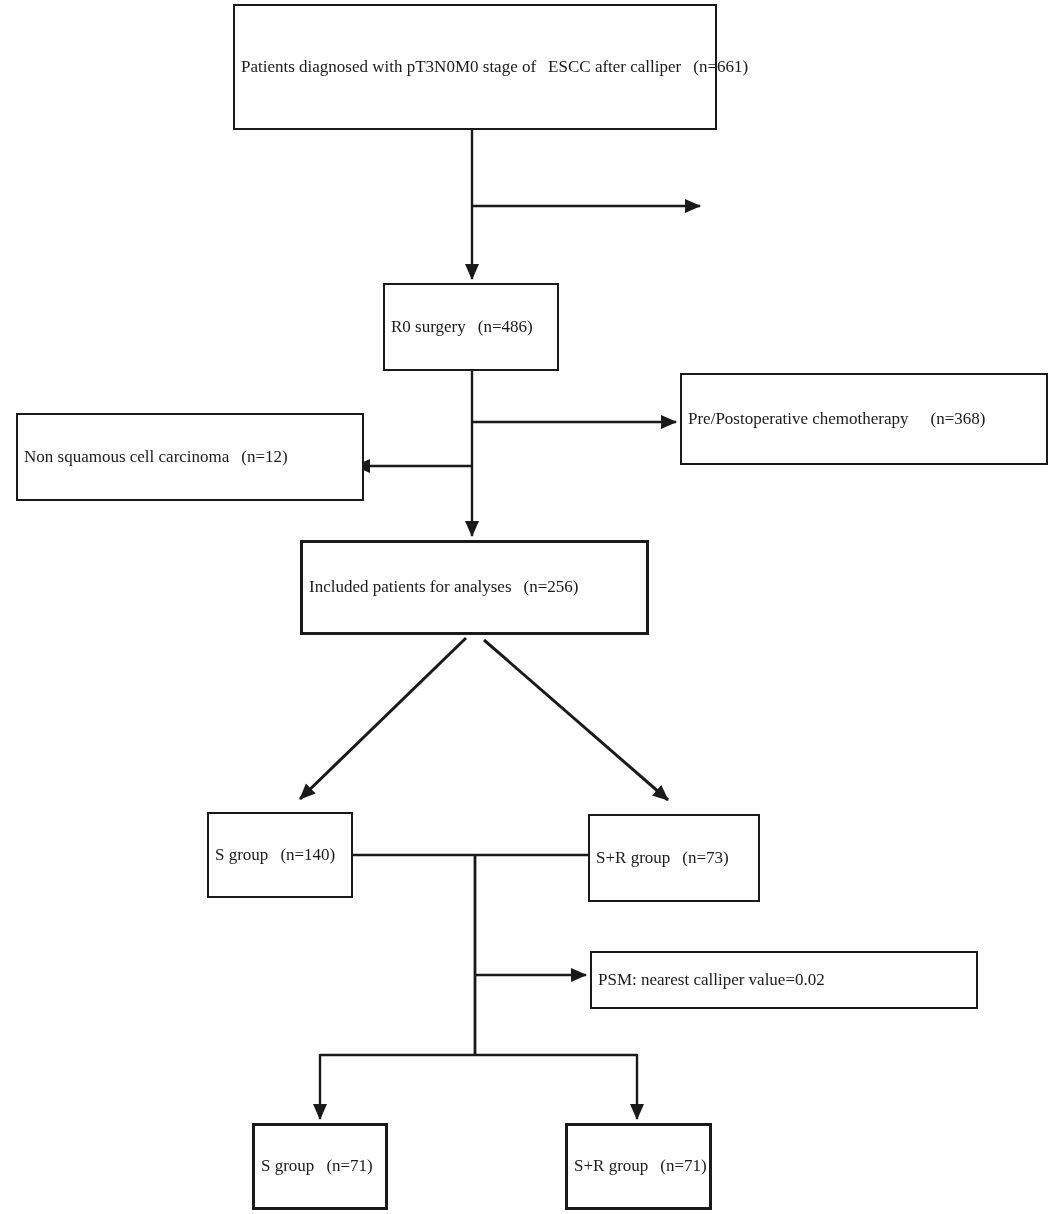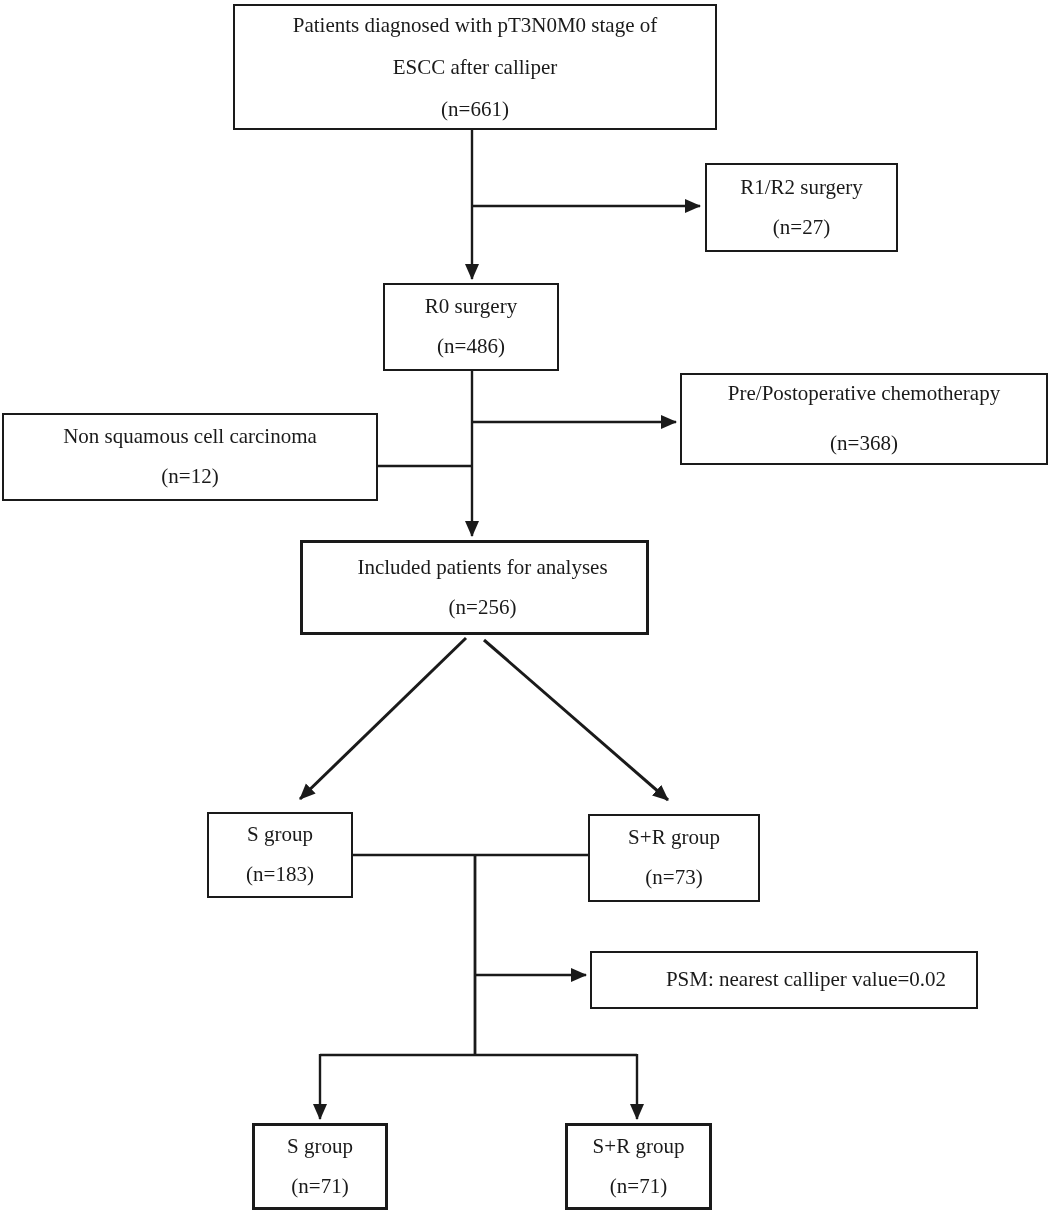--- a/index.html
+++ b/index.html
@@ -20,25 +20,25 @@
   .connectors{
     position:absolute;left:0;top:0;width:1053px;height:1214px;
     z-index:1;
   }
   .node{
     position:absolute;
     box-sizing:border-box;
     background:var(--boxfill);
     border:2px solid var(--line);
     display:flex;
-    flex-direction:column;
+    flex-direction:row;
     align-items:center;
-    justify-content:center;
+    justify-content:flex-start;
     text-align:center;
-    font-size:21px;
+    font-size:17px;
     line-height:1.9;
     z-index:2;
   }
   .node.thick{border-width:3px;}
   .node .nline{white-space:nowrap;padding:0 6px;}
   .node.wrap3 .nline{line-height:2.0;}
   svg line, svg polygon{shape-rendering:geometricPrecision;}
 </style>
 </head>
 <body>
@@ -78,56 +78,52 @@
 
     <line x1="637" y1="1054" x2="637" y2="1119" stroke="#1a1a1a" stroke-width="2.4" marker-end="url(#arrow)"></line>
   </svg>
 
   <div class="node wrap3" style="left:233px;top:4px;width:484px;height:126px;">
     <div class="nline">Patients diagnosed with pT3N0M0 stage of</div>
     <div class="nline">ESCC after calliper</div>
     <div class="nline">(n=661)</div>
   </div>
 
-  <div class="node" style="left:705px;top:163px;width:193px;height:89px;">
-    <div class="nline">R1/R2 surgery</div>
-    <div class="nline">(n=27)</div>
-  </div>
 
   <div class="node" style="left:383px;top:283px;width:176px;height:88px;">
     <div class="nline">R0 surgery</div>
     <div class="nline">(n=486)</div>
   </div>
 
   <div class="node" style="left:680px;top:373px;width:368px;height:92px;gap:10px;">
     <div class="nline">Pre/Postoperative chemotherapy</div>
     <div class="nline">(n=368)</div>
   </div>
 
-  <div class="node" style="left:2px;top:413px;width:376px;height:88px;">
+  <div class="node" style="left:16px;top:413px;width:348px;height:88px;">
     <div class="nline">Non squamous cell carcinoma</div>
     <div class="nline">(n=12)</div>
   </div>
 
-  <div class="node thick" style="left:300px;top:540px;width:349px;height:95px;padding-left:16px;">
+  <div class="node thick" style="left:300px;top:540px;width:349px;height:95px;">
     <div class="nline">Included patients for analyses</div>
     <div class="nline">(n=256)</div>
   </div>
 
   <div class="node" style="left:207px;top:812px;width:146px;height:86px;">
     <div class="nline">S group</div>
-    <div class="nline">(n=183)</div>
+    <div class="nline">(n=140)</div>
   </div>
 
   <div class="node" style="left:588px;top:814px;width:172px;height:88px;">
     <div class="nline">S+R group</div>
     <div class="nline">(n=73)</div>
   </div>
 
-  <div class="node" style="left:590px;top:951px;width:388px;height:58px;padding-left:44px;">
+  <div class="node" style="left:590px;top:951px;width:388px;height:58px;">
     <div class="nline">PSM: nearest calliper value=0.02</div>
   </div>
 
   <div class="node thick" style="left:252px;top:1123px;width:136px;height:87px;">
     <div class="nline">S group</div>
     <div class="nline">(n=71)</div>
   </div>
 
   <div class="node thick" style="left:565px;top:1123px;width:147px;height:87px;">
     <div class="nline">S+R group</div>

